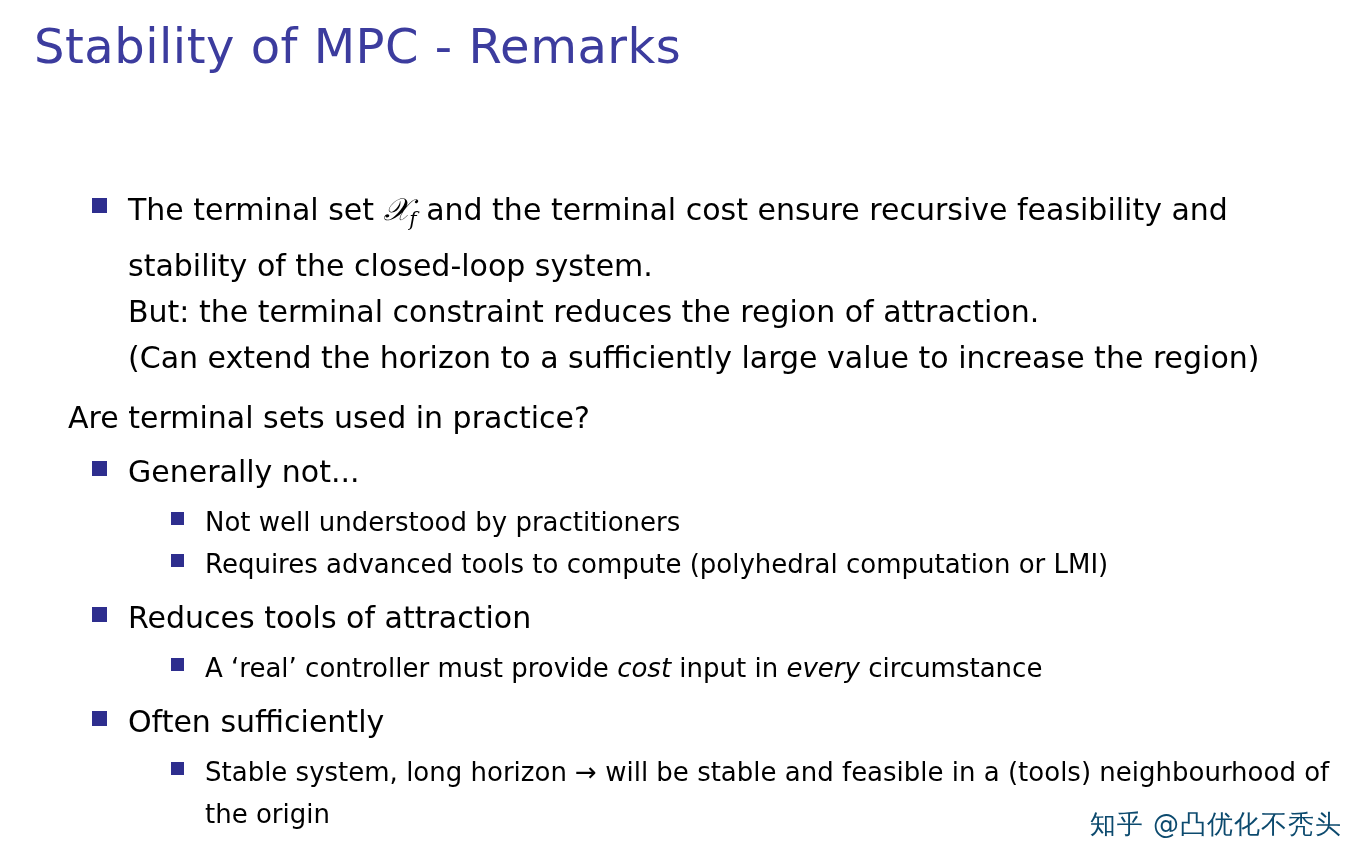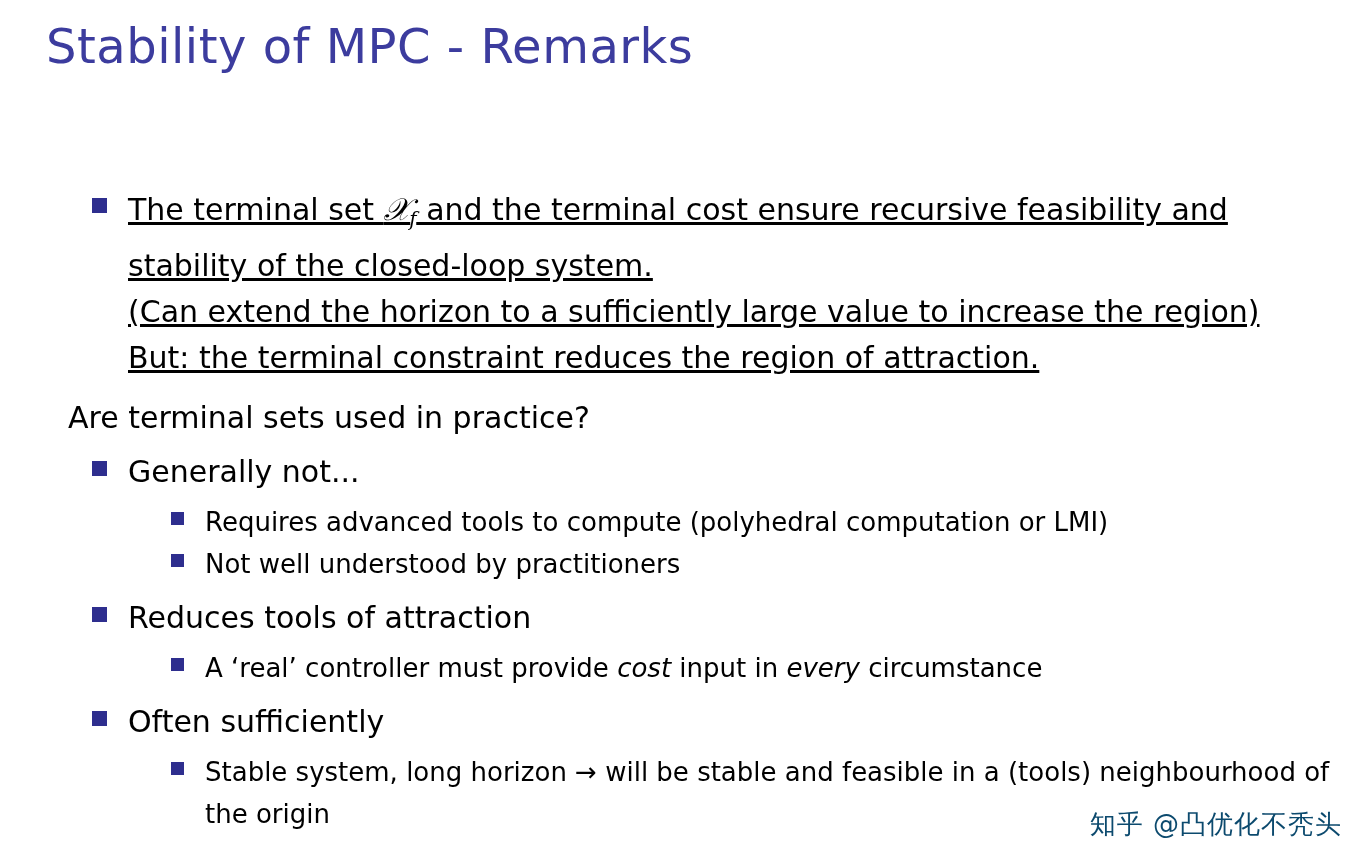--- a/index.html
+++ b/index.html
@@ -12,21 +12,21 @@
     height: 860px;
     position: relative;
     overflow: hidden;
     font-family: "DejaVu Sans", "Liberation Sans", sans-serif;
     color: #000000;
   }
 
   
   .slide-title {
     position: absolute;
-    left: 46px;
+    left: 34px;
     top: 18px;
     font-size: 48px;
     font-weight: 400;
     letter-spacing: 0.5px;
     color: #3c3c9e;
     white-space: nowrap;
   }
 
   
   .slide-body {
@@ -66,21 +66,21 @@
     font-weight: 400;
   }
   
   .plainline {
     position: relative;
     padding-left: 68px;
     font-size: 30px;
     line-height: 46px;
   }
 
-  .line { display: block; text-decoration: underline; }
+  .line { display: block; }
 
   em.it { font-style: italic; }
 
   
   .mathsym {
     font-family: "DejaVu Serif", "Liberation Serif", serif;
     font-style: italic;
     font-size: 31px;
     letter-spacing: 0;
   }
@@ -113,46 +113,46 @@
 <body>
 
 <div class="slide-title">Stability of MPC - Remarks</div>
 
 <div class="slide-body">
 
   <div class="block">
     <span class="bullet b1"></span>
     <div class="lvl1">
       <span class="line"><span>The terminal set </span><span class="mathsym"><span>𝒳</span><span class="sub">f</span></span><span> and the terminal cost ensure recursive feasibility and stability of the closed-loop system.</span></span>
+      <span class="line">But: the terminal constraint reduces the region of attraction.</span>
       <span class="line">(Can extend the horizon to a sufficiently large value to increase the region)</span>
-      <span class="line">But: the terminal constraint reduces the region of attraction.</span>
     </div>
   </div>
 
   <div class="gap-a"></div>
 
   <div class="plainline">Are terminal sets used in practice?</div>
 
   <div class="gap-c"></div>
 
   <div class="block">
     <span class="bullet b1"></span>
     <div class="lvl1">Generally not...</div>
   </div>
 
   <div class="gap-d"></div>
 
   <div class="block">
     <span class="bullet b2"></span>
-    <div class="lvl2">Requires advanced tools to compute (polyhedral computation or LMI)</div>
+    <div class="lvl2">Not well understood by practitioners</div>
   </div>
 
   <div class="block">
     <span class="bullet b2"></span>
-    <div class="lvl2">Not well understood by practitioners</div>
+    <div class="lvl2">Requires advanced tools to compute (polyhedral computation or LMI)</div>
   </div>
 
   <div class="gap-b"></div>
 
   <div class="block">
     <span class="bullet b1"></span>
     <div class="lvl1">Reduces tools of attraction</div>
   </div>
 
   <div class="gap-d"></div>

